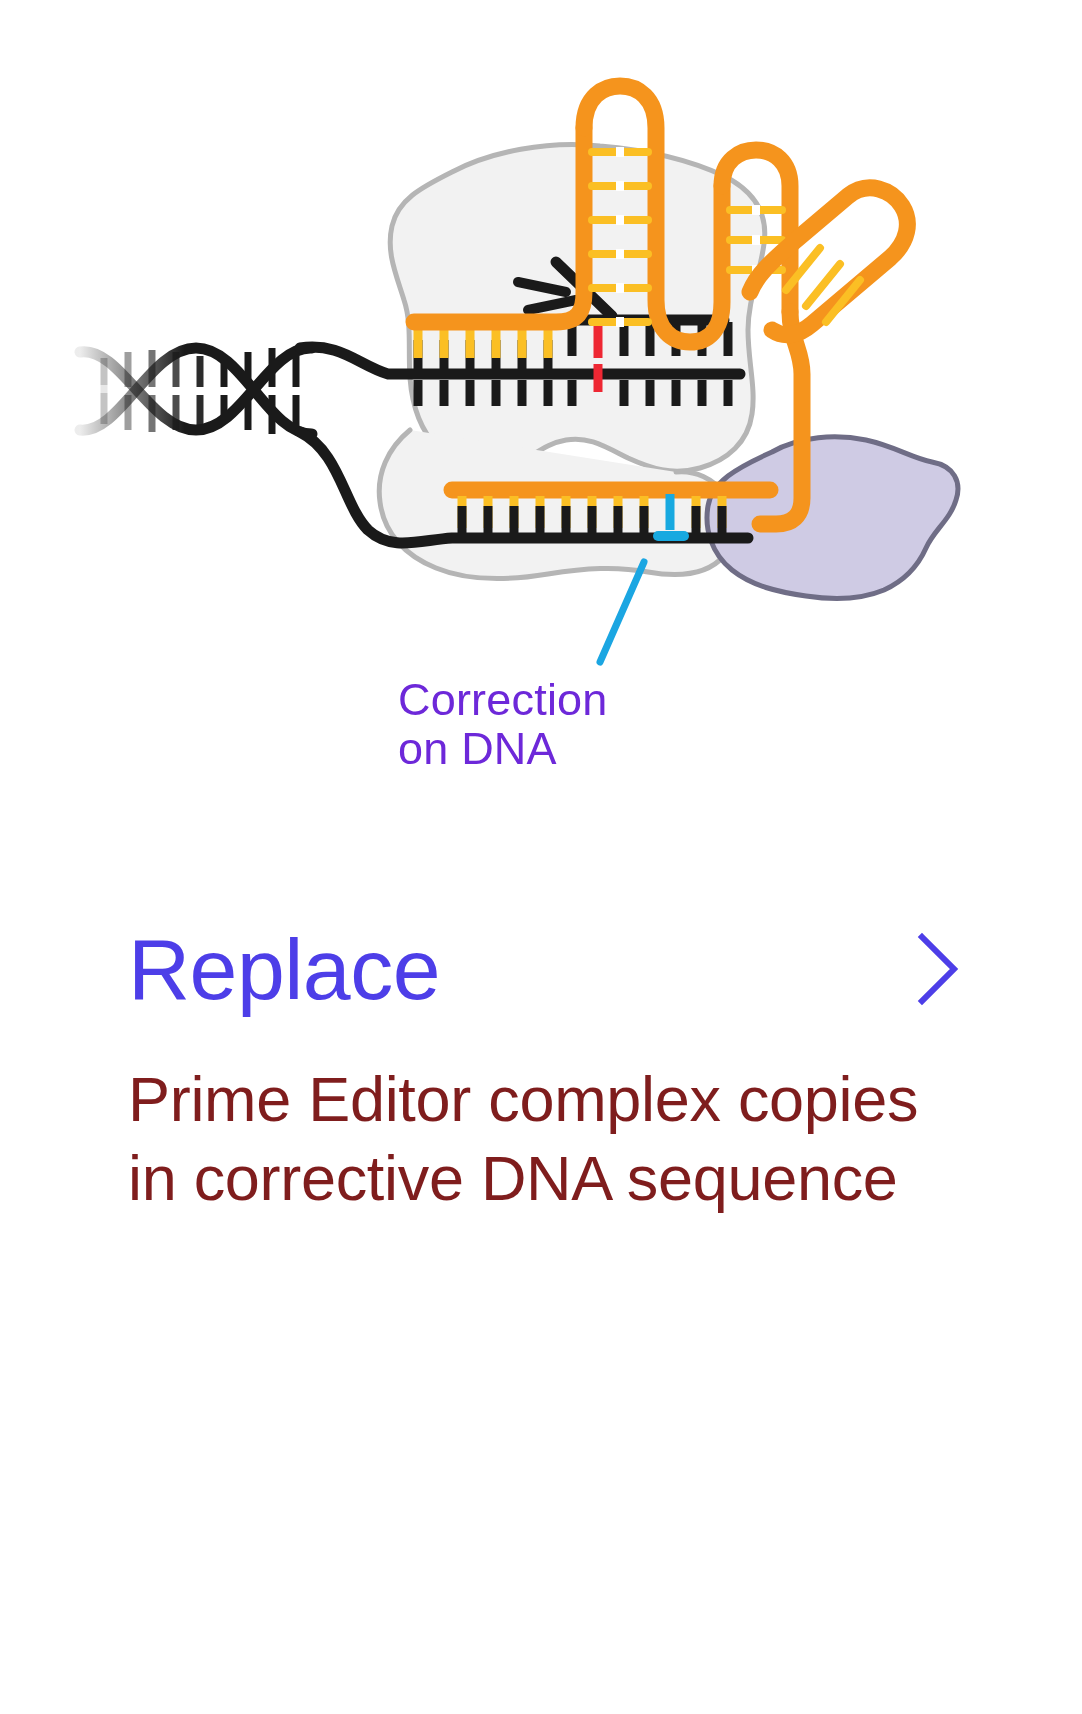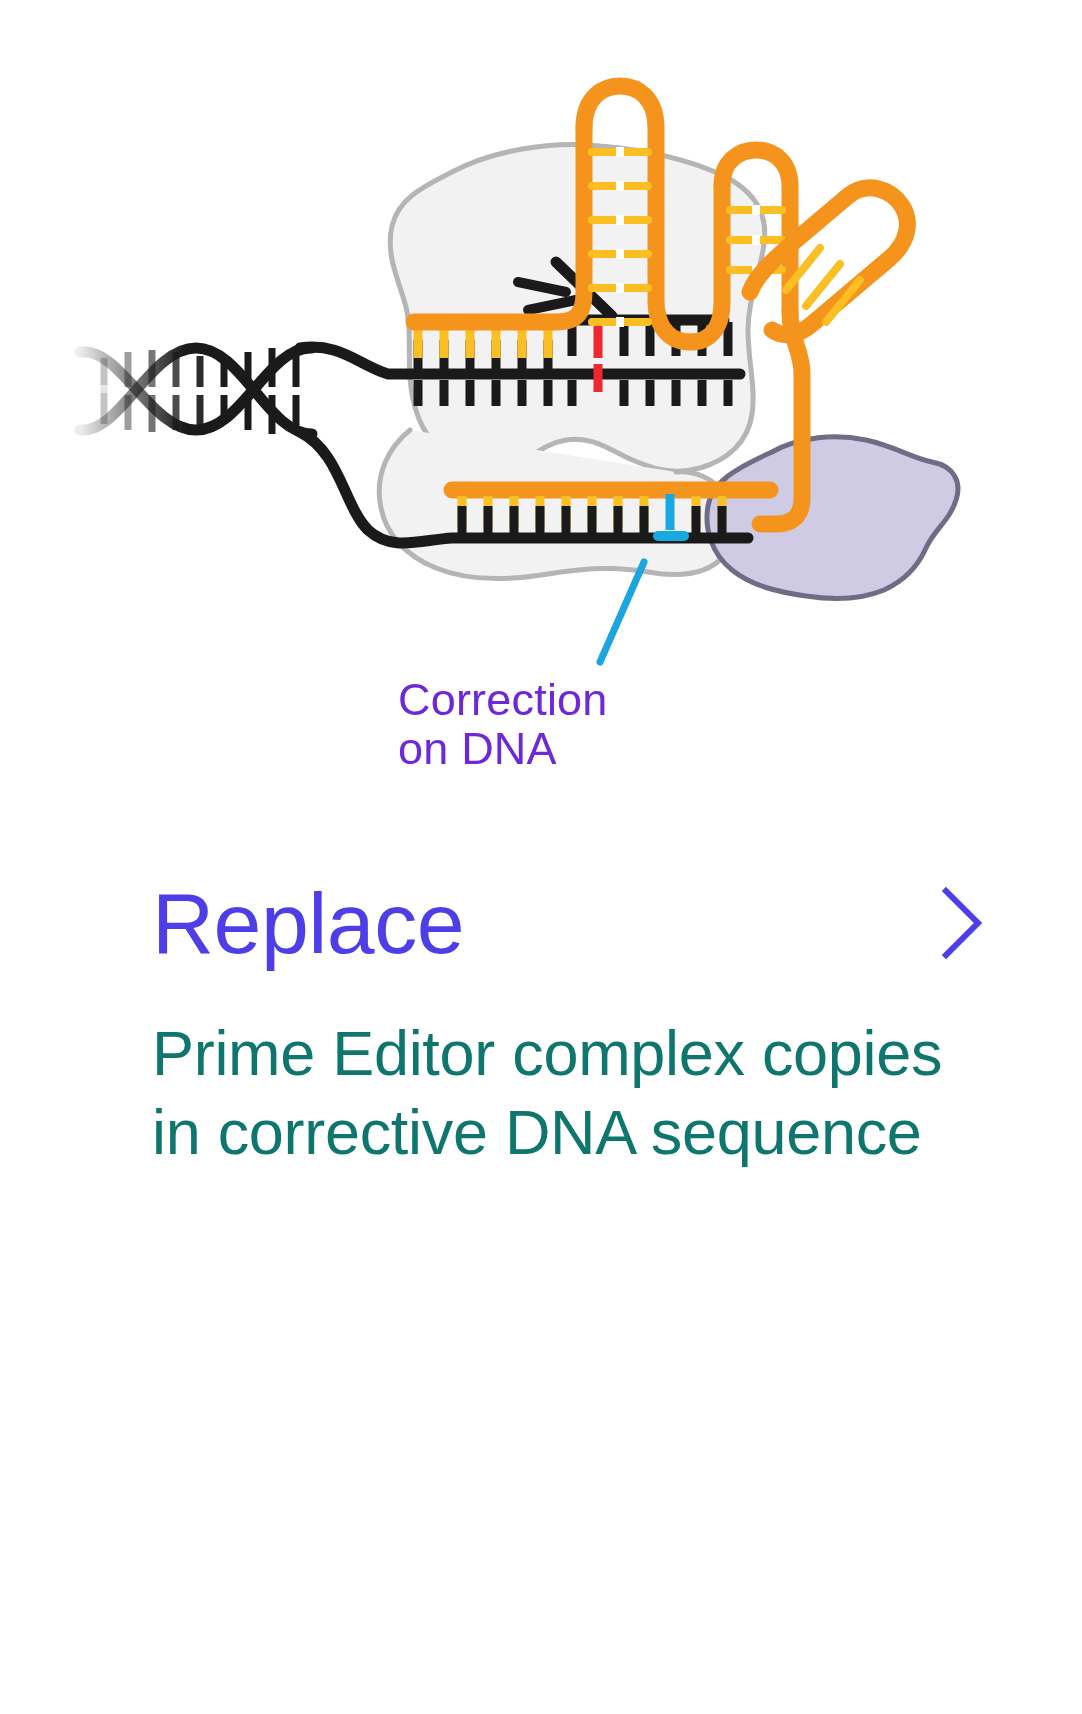--- a/index.html
+++ b/index.html
@@ -27,23 +27,22 @@
     flex: none;
   }
   .illustration svg {
     display: block;
     width: 1082px;
     height: 830px;
   }
   .text-block {
     position: absolute;
     left: 0;
-    top: 880px;
+    top: 926px;
     width: 1056px;
-    margin-left: 24px;
   }
   .title-row {
     display: flex;
     align-items: center;
     justify-content: space-between;
     padding: 0 118px 0 128px;
     box-sizing: border-box;
     width: 1082px;
   }
   .title {
@@ -60,21 +59,21 @@
     height: 76px;
     flex: none;
     display: block;
   }
   .caption {
     margin: 48px 0 0 0;
     padding: 0 94px 0 128px;
     box-sizing: border-box;
     font-size: 63px;
     line-height: 1.25;
-    color: #0f766e;
+    color: #7f1d1d;
     font-weight: 400;
     letter-spacing: -0.3px;
   }
   .annot-text {
     position: absolute;
     left: 398px;
     top: 676px;
     font-size: 45px;
     line-height: 1.08;
     color: #6d28d9;

